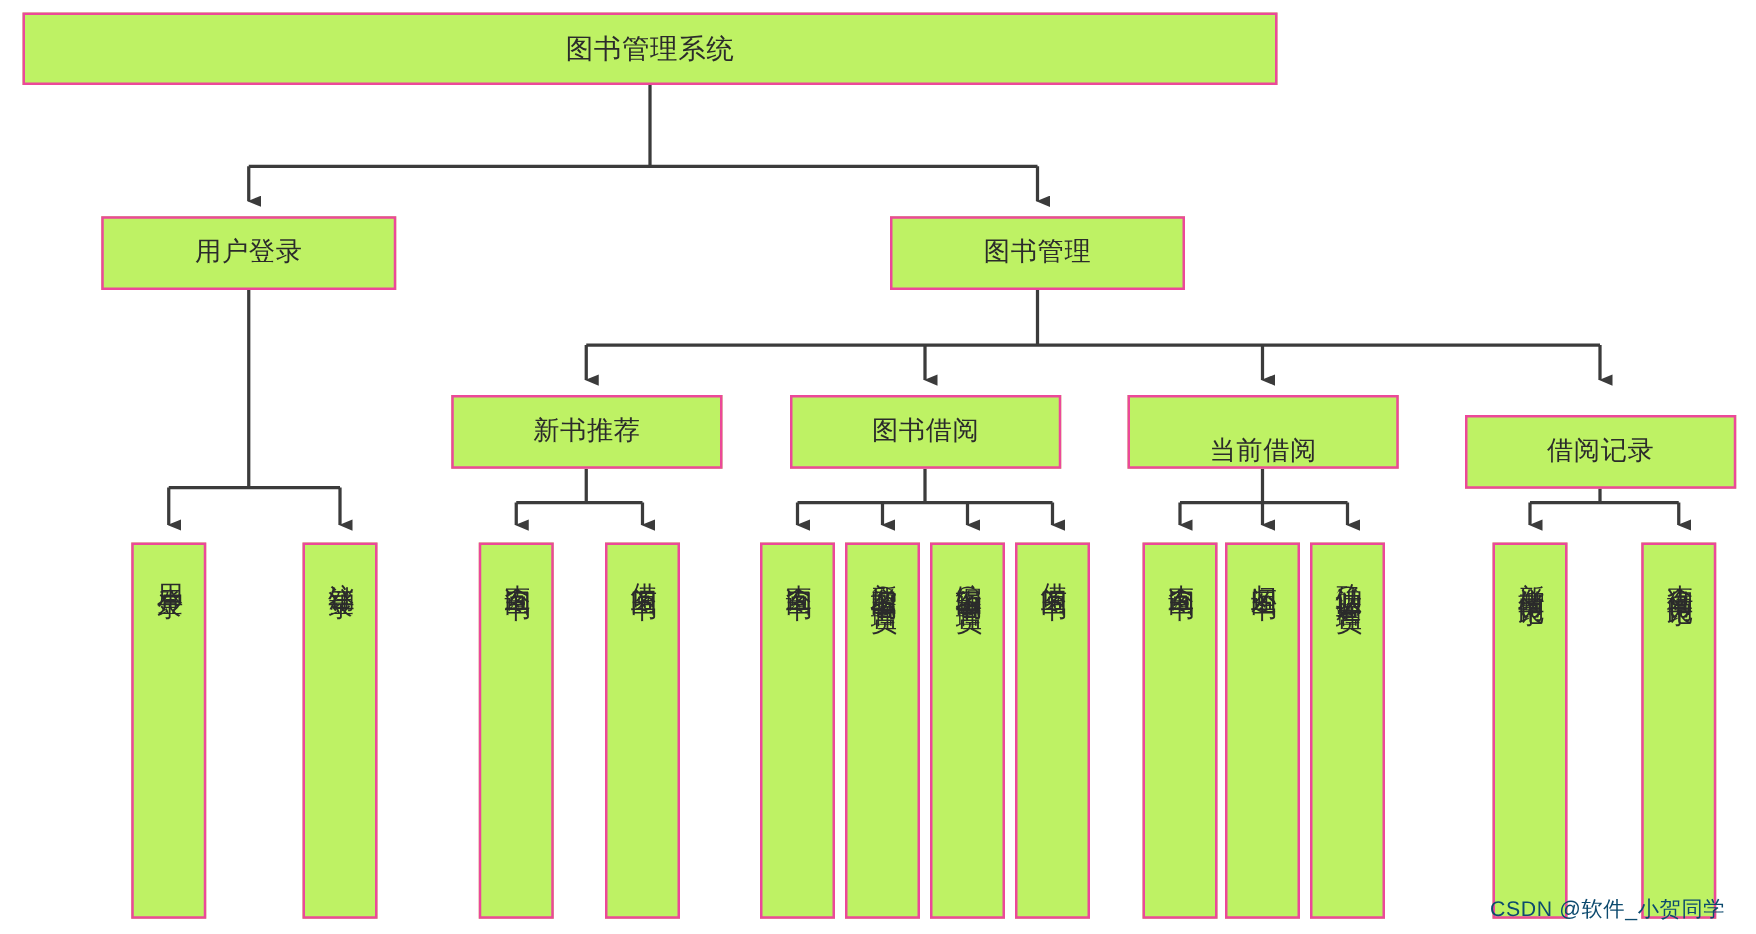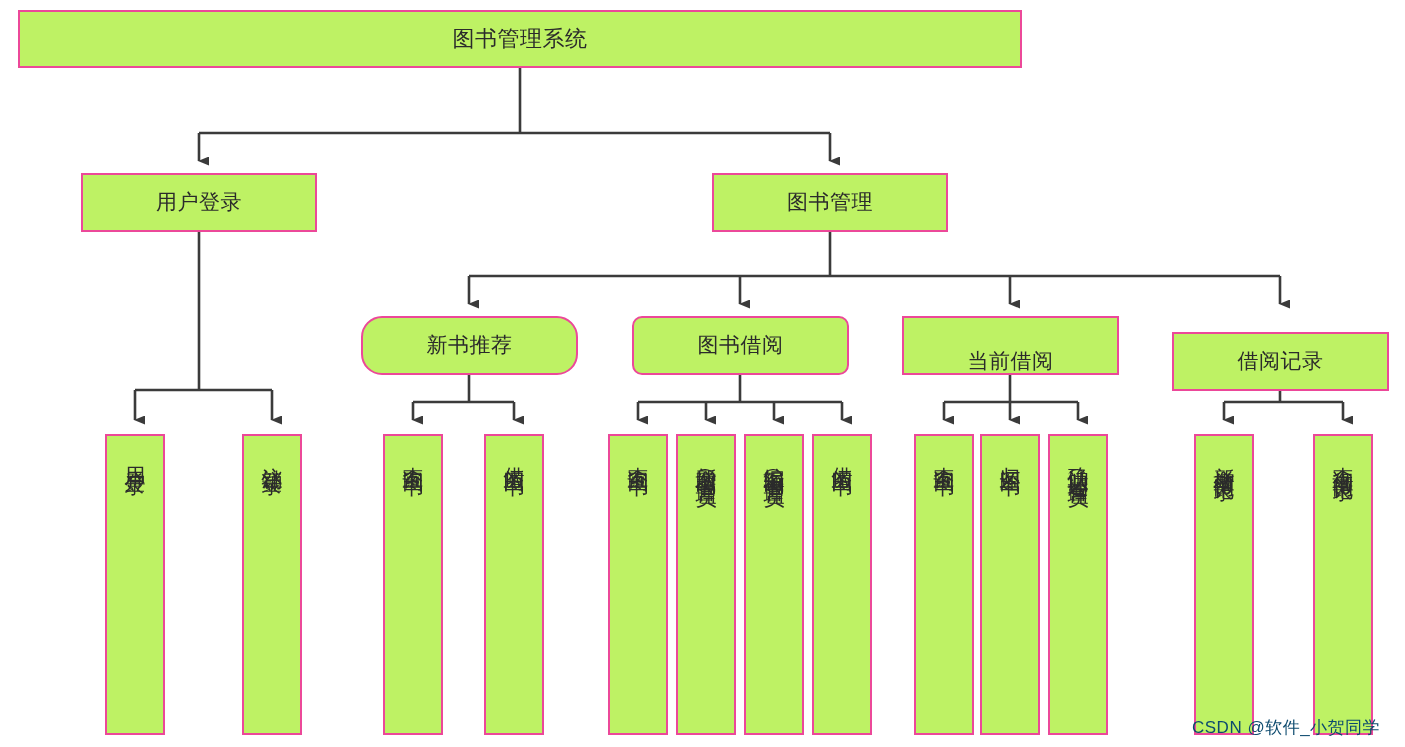--- a/index.html
+++ b/index.html
@@ -136,25 +136,25 @@
   </div>
 
   <div class="node horiz" style="left:81px; top:173px; width:236px; height:59px;">
     <span class="node-label">用户登录</span>
   </div>
 
   <div class="node horiz" style="left:712px; top:173px; width:236px; height:59px;">
     <span class="node-label">图书管理</span>
   </div>
 
-  <div class="node horiz" style="left:361px; top:316px; width:217px; height:59px;border-radius:21px;">
+  <div class="node horiz" style="left:361px; top:316px; width:217px; height:59px;">
     <span class="node-label">新书推荐</span>
   </div>
 
-  <div class="node horiz" style="left:632px; top:316px; width:217px; height:59px;border-radius:10px;">
+  <div class="node horiz" style="left:632px; top:316px; width:217px; height:59px;">
     <span class="node-label">图书借阅</span>
   </div>
 
   <div class="node horiz" style="left:902px; top:316px; width:217px; height:59px;align-items:flex-end;">
     <span class="node-label">当前借阅</span>
   </div>
 
   <div class="node horiz" style="left:1172px; top:332px; width:217px; height:59px;">
     <span class="node-label">借阅记录</span>
   </div>

